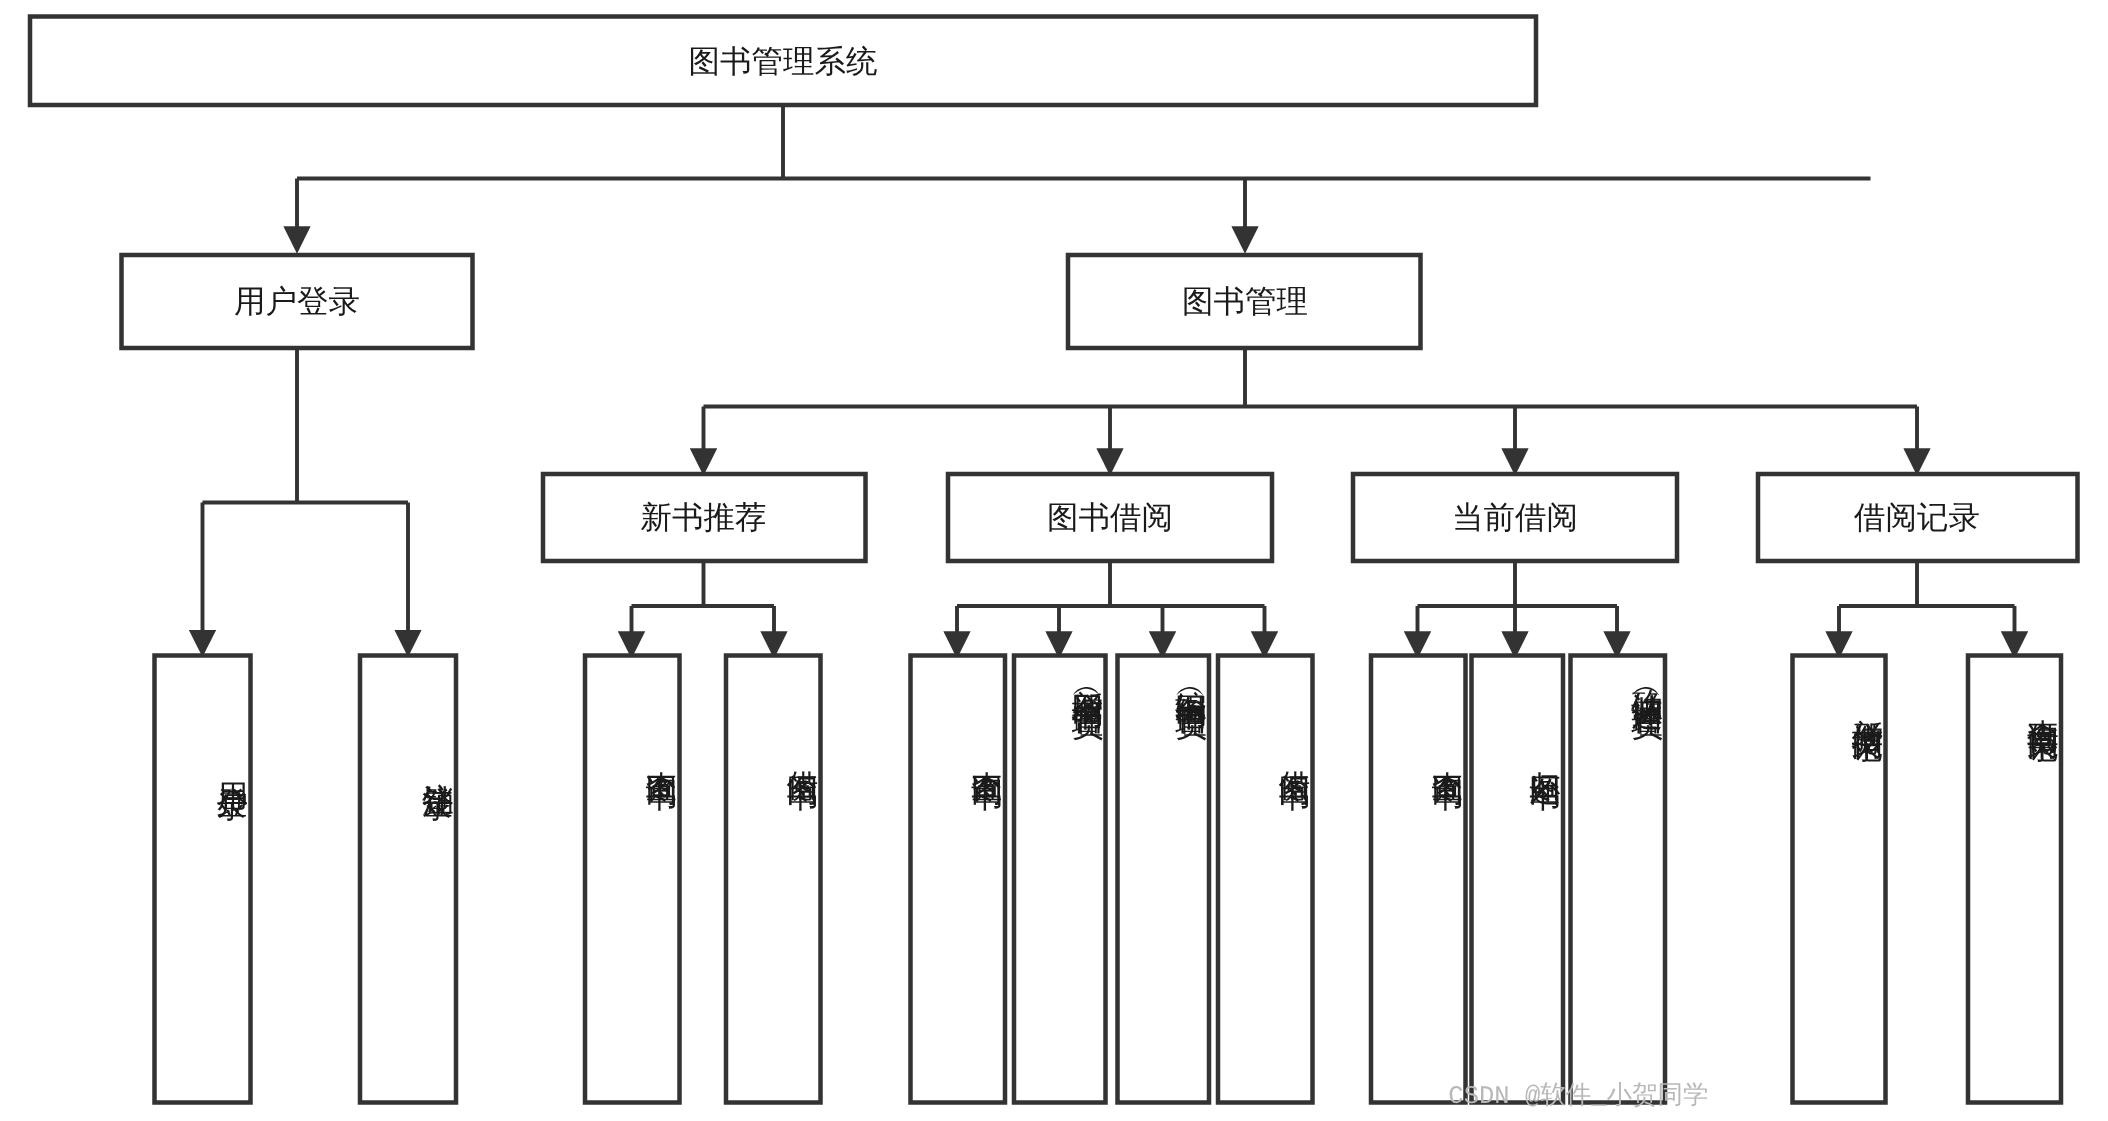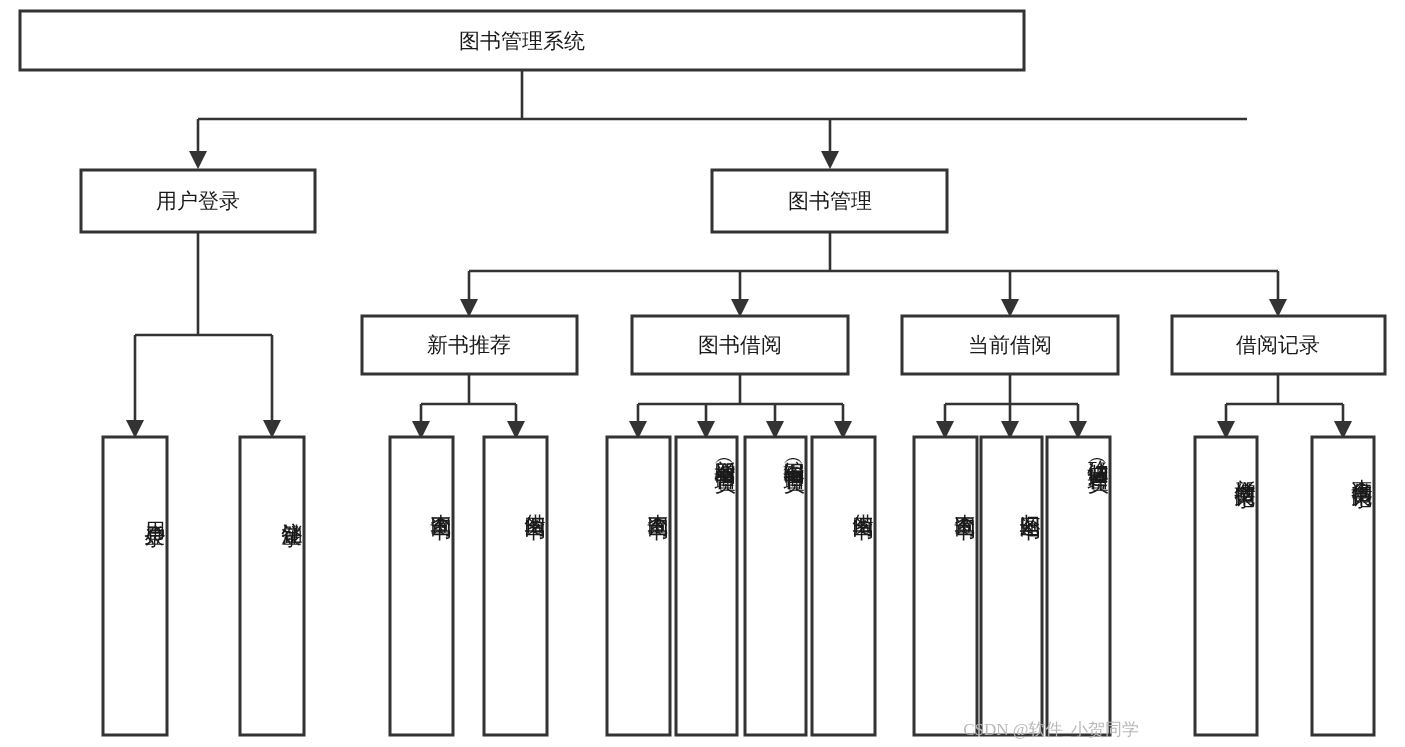--- a/index.html
+++ b/index.html
@@ -58,21 +58,21 @@
     color: #1a1a1a;
     letter-spacing: 2px;
     text-align: start;
     white-space: nowrap;
     pointer-events: none;
   }
   .watermark {
     position: absolute;
     right: 8px;
     bottom: 6px;
-    font-family: Liberation Serif, serif;
+    font-family: Liberation Mono, monospace;
     font-size: 17px;
     color: #b8b8b8;
     white-space: nowrap;
     margin-left: 16px;
   }
 </style>
 </head>
 <body>
 
 <div id="diagram-root">

